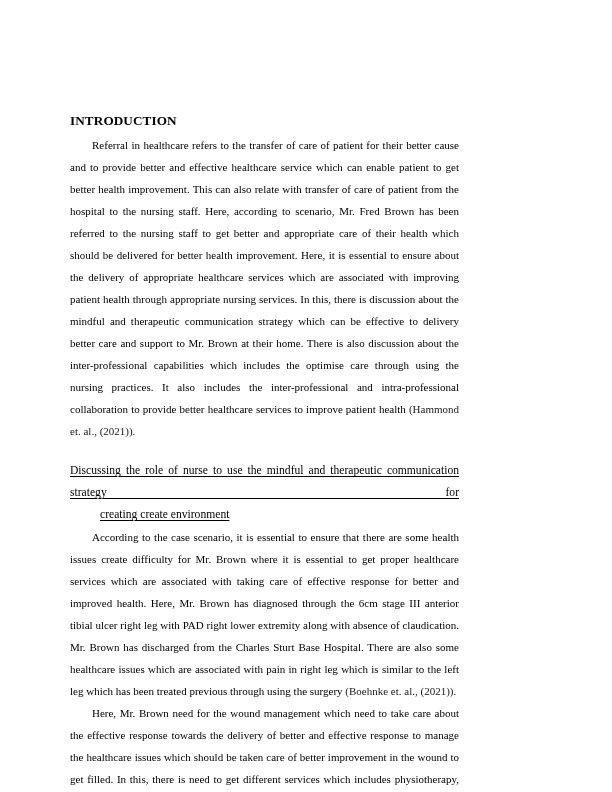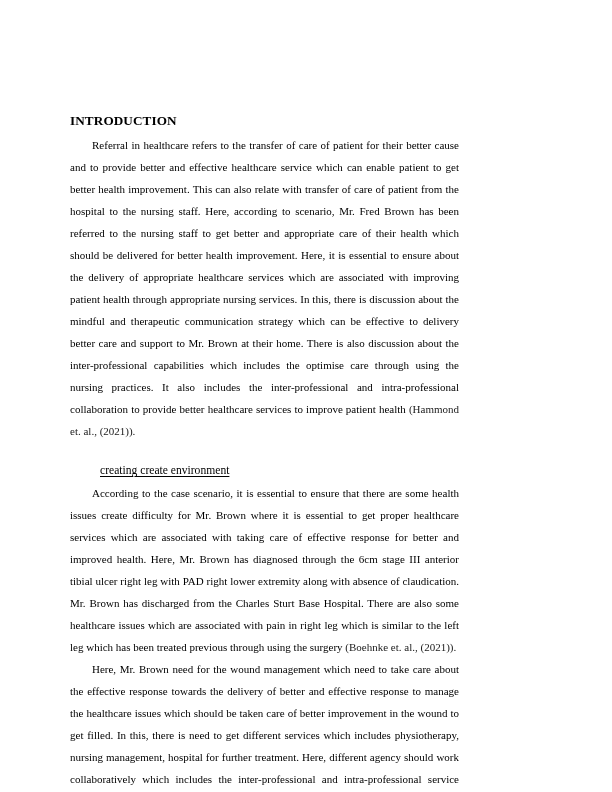--- a/index.html
+++ b/index.html
@@ -83,20 +83,21 @@
   <h1 class="h-section">INTRODUCTION</h1>
 
   <p class="para"><span>Referral in healthcare refers to the transfer of care of patient for their better cause and to provide better and effective healthcare service which can enable patient to get better health improvement. This can also relate with transfer of care of patient from the hospital to the nursing staff. Here, according to scenario, Mr. Fred Brown has been referred to the nursing staff to get better and appropriate care of their health which should be delivered for better health improvement. Here, it is essential to ensure about the delivery of appropriate healthcare services which are associated with improving patient health through appropriate nursing services. In this, there is discussion about the mindful and therapeutic communication strategy which can be effective to delivery better care and support to Mr. Brown at their home. There is also discussion about the inter-professional capabilities which includes the optimise care through using the nursing practices. It also includes the inter-professional and intra-professional collaboration to provide better healthcare services to improve patient health </span><span class="cite">(Hammond et. al., (2021)).</span></p>
 
   <div class="gap-sm"></div>
 
 
   <div class="gap-md"></div>
 
   <h2 class="h-sub">
+    <span class="sub-line1">Discussing the role of nurse to use the mindful and therapeutic communication strategy for</span>
     <span class="sub-line2">creating create environment</span>
   </h2>
 
   <p class="para"><span>According to the case scenario, it is essential to ensure that there are some health issues create difficulty for Mr. Brown where it is essential to get proper healthcare services which are associated with taking care of effective response for better and improved health. Here, Mr. Brown has diagnosed through the 6cm stage III anterior tibial ulcer right leg with PAD right lower extremity along with absence of claudication. Mr. Brown has discharged from the Charles Sturt Base Hospital. There are also some healthcare issues which are associated with pain in right leg which is similar to the left leg which has been treated previous through using the surgery </span><span class="cite">(Boehnke et. al., (2021)).</span></p>
 
   <p class="para"><span>Here, Mr. Brown need for the wound management which need to take care about the effective response towards the delivery of better and effective response to manage the healthcare issues which should be taken care of better improvement in the wound to get filled. In this, there is need to get different services which includes physiotherapy, nursing management, hospital for further treatment. Here, different agency should work collaboratively which includes the inter-professional and intra-professional service delivery which can be effective for better</span></p>
 
 </div>
 
 </body></html>

